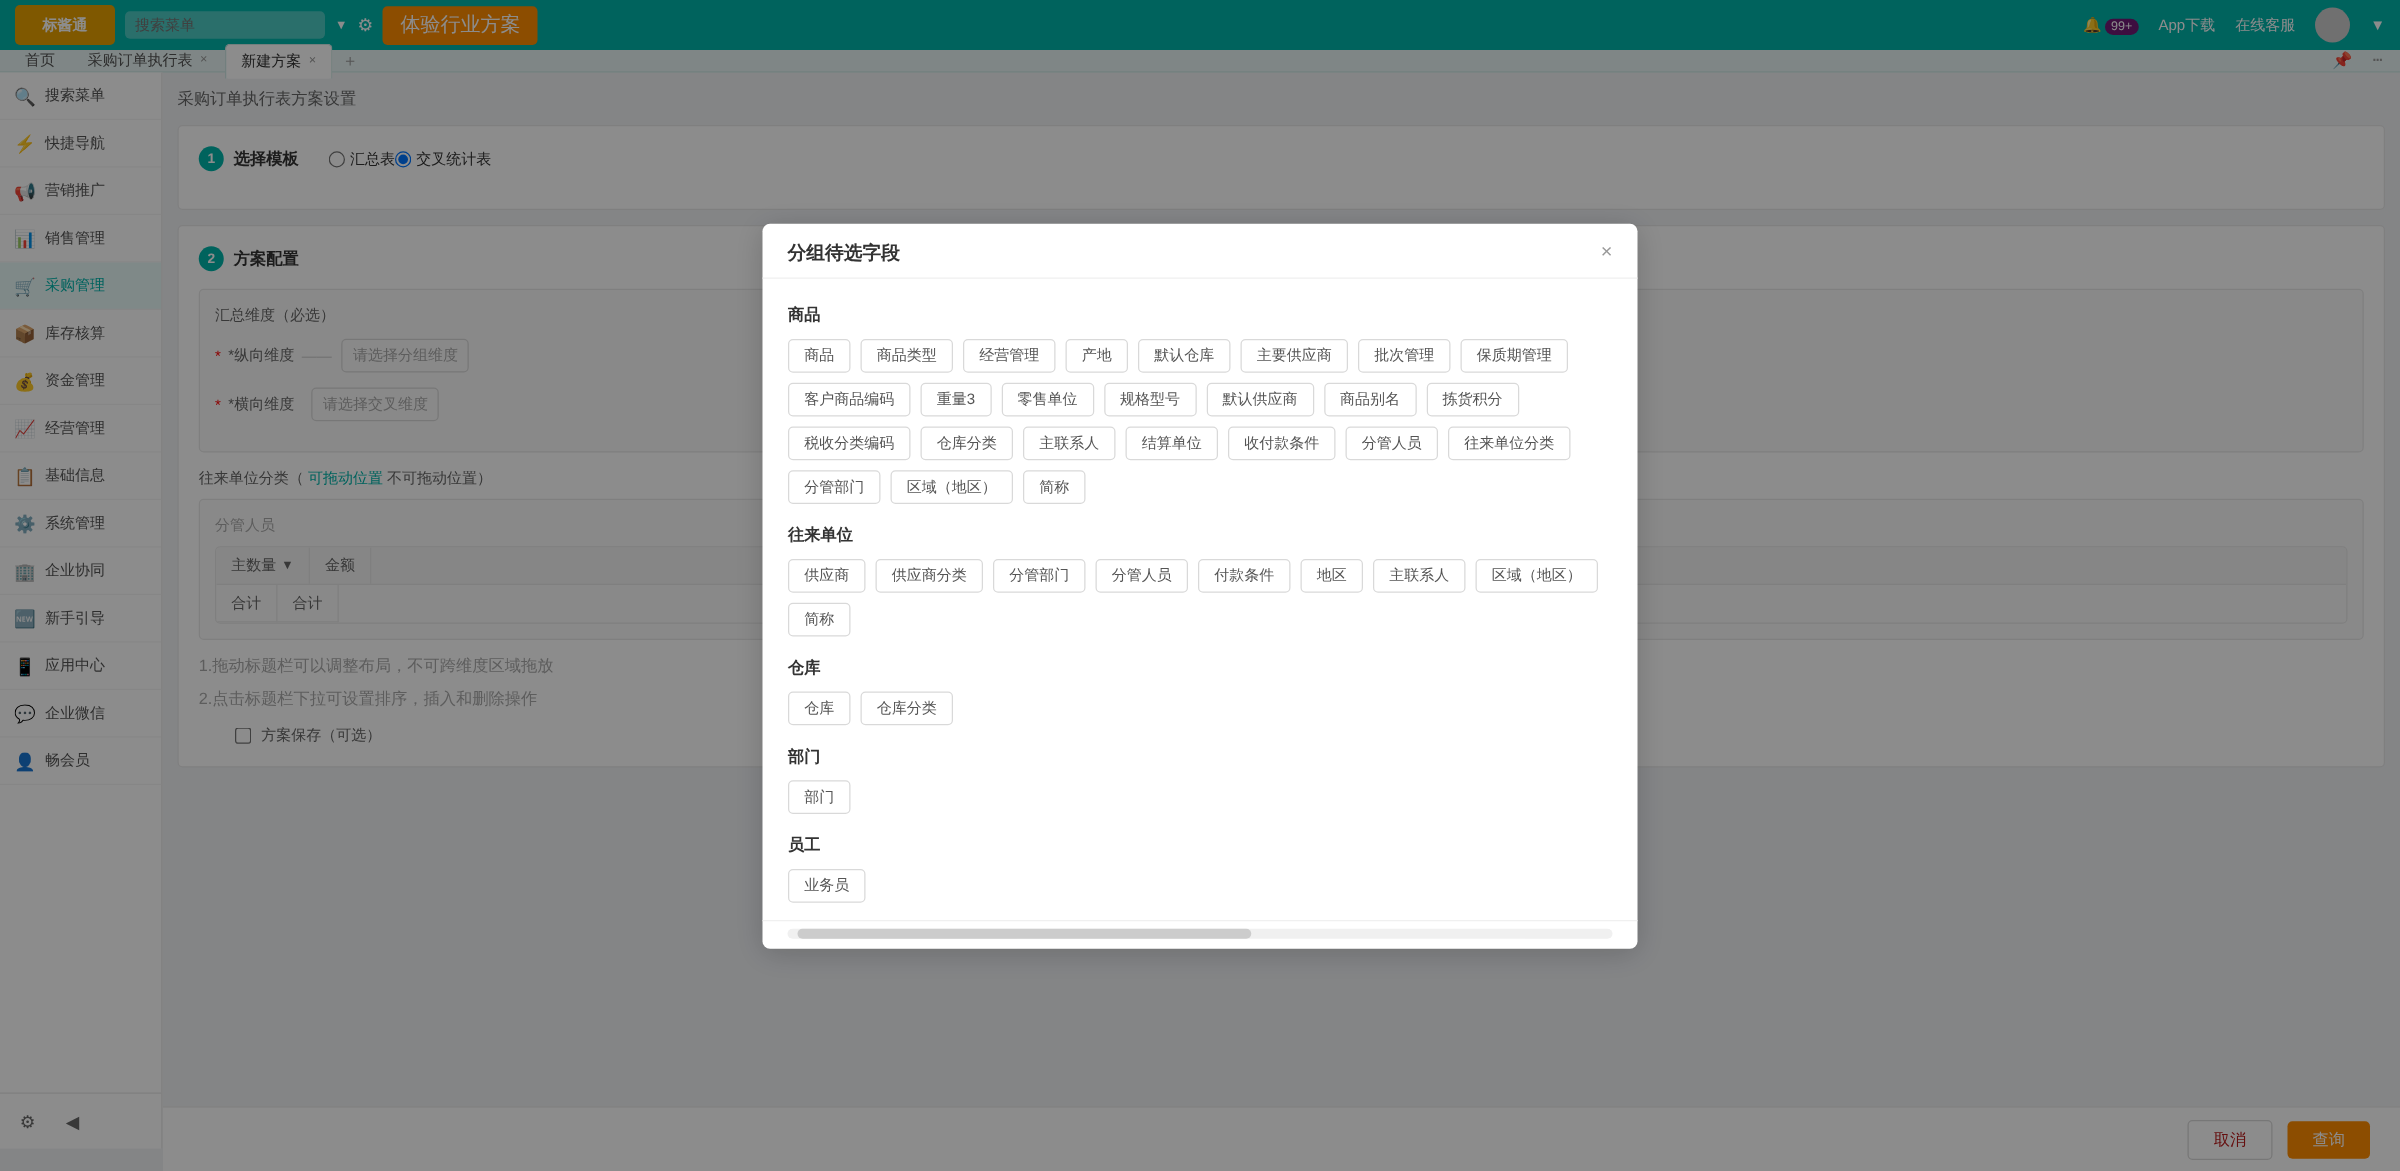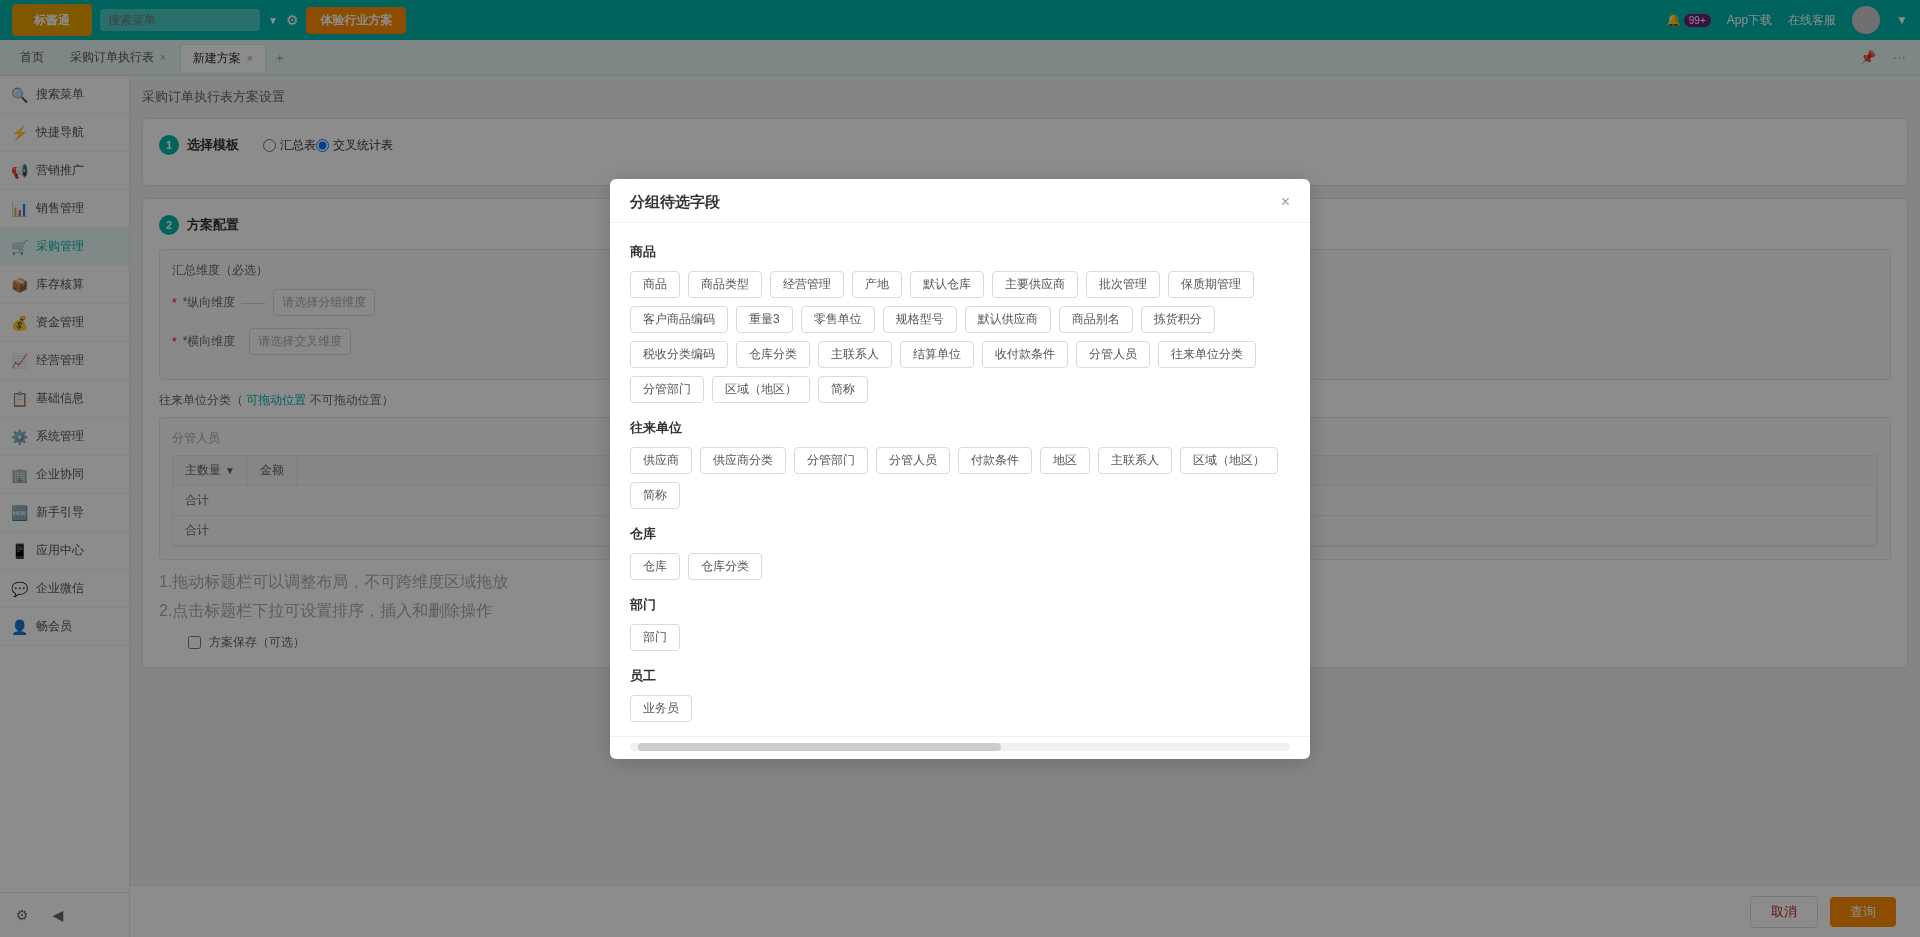--- a/index.html
+++ b/index.html
@@ -44,22 +44,21 @@
       font-size: 14px;
       cursor: pointer;
     }
     .top-nav .trial-btn {
       background: #ff8c00;
       color: white;
       border: none;
       border-radius: 4px;
       padding: 5px 14px;
       cursor: pointer;
-      font-size: 12px;
-      font-weight: bold;
+      font-size: 16px;
     }
     .top-nav .right-actions {
       margin-left: auto;
       display: flex;
       align-items: center;
       gap: 16px;
       color: white;
       font-size: 12px;
     }
     .top-nav .notification-badge {
@@ -72,27 +71,28 @@
     }
     .top-nav .avatar {
       width: 28px;
       height: 28px;
       background: #ccc;
       border-radius: 50%;
     }
 
     
     .tab-bar {
-      height: 36px;
+      height: 18px;
       background: #e8f5f4;
       display: flex;
       align-items: center;
       padding: 0 8px;
       gap: 2px;
       border-bottom: 1px solid #d0e8e6;
+      font-family: Liberation Mono, monospace;
     }
     .tab-item {
       height: 28px;
       padding: 0 12px;
       display: flex;
       align-items: center;
       gap: 6px;
       border-radius: 4px 4px 0 0;
       cursor: pointer;
       font-size: 12px;
@@ -262,32 +262,31 @@
       border-bottom: 1px solid #e8e8e8;
     }
     .table-preview-header div {
       padding: 6px 12px;
       font-size: 12px;
       color: #666;
       border-right: 1px solid #e8e8e8;
     }
     .table-preview-row {
       display: flex;
-      flex-direction: column;
     }
     .table-preview-row div {
       padding: 6px 12px;
       font-size: 12px;
       color: #666;
       border-right: 1px solid #e8e8e8;
       border-bottom: 1px solid #e8e8e8;
     }
 
     .hint-text {
-      font-size: 16px;
+      font-size: 13px;
       color: #aaa;
       margin-top: 8px;
     }
 
     .save-row {
       display: flex;
       align-items: center;
       gap: 8px;
       margin-top: 12px;
       margin-left: 29px;

